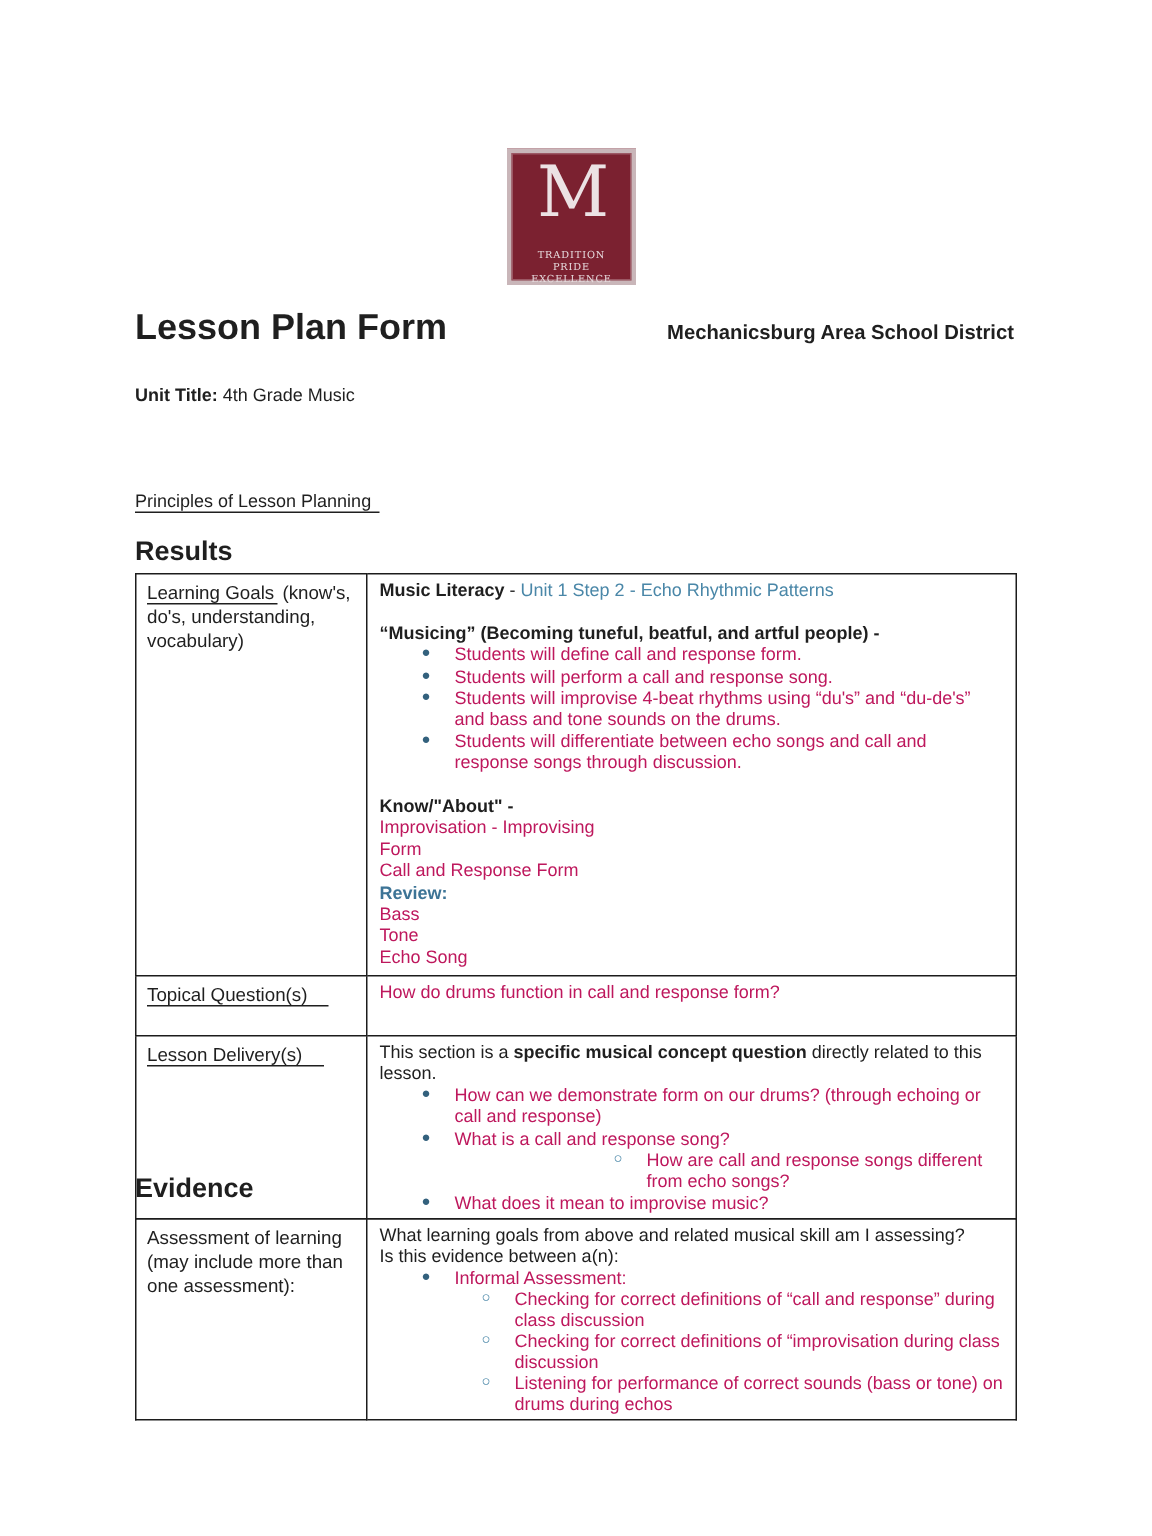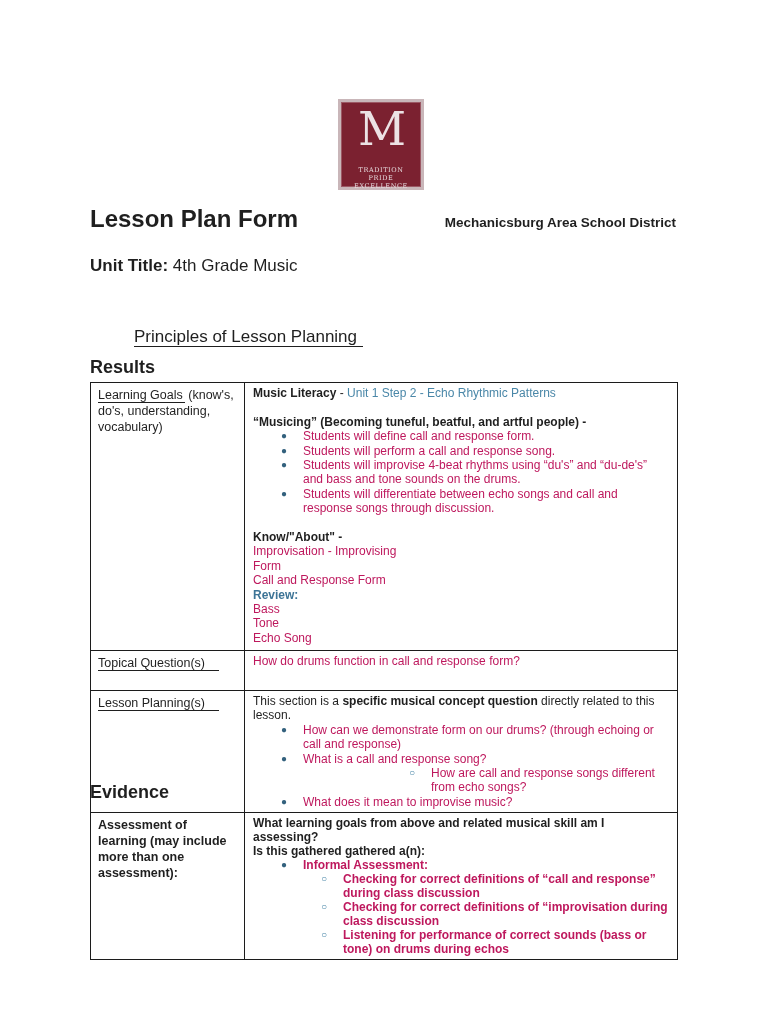--- a/index.html
+++ b/index.html
@@ -23,42 +23,42 @@
     font-family:"DejaVu Serif", serif;color:#e6dadd;font-size:6.5px;line-height:8px;letter-spacing:0.6px;
   }
   
   .header-row{
     position:absolute;left:90px;right:92px;top:205px;
     display:flex;justify-content:space-between;align-items:baseline;text-align:right;
   }
   .doc-title{font-size:24px;font-weight:bold;letter-spacing:0;}
   .district{font-size:13.5px;font-weight:bold;}
   
-  .meta-row{position:absolute;left:90px;right:92px;font-size:17px;}
+  .meta-row{position:absolute;left:90px;right:92px;font-size:12px;}
   .row-unit{top:256px;}
   .row-day{top:292px;}
-  .row-link{top:327px;margin-left:44px;}
+  .row-link{top:327px;}
   .flabel{font-weight:bold;}
   .fvalue{font-weight:normal;}
   .delivery-group{position:absolute;left:321px;top:0;white-space:nowrap;}
   .uline-link{
     color:#1f1f1f;text-decoration:none;border-bottom:1px solid #1f1f1f;padding-right:6px;
   }
   
   .section-heading{
     position:absolute;left:90px;font-size:18px;font-weight:bold;
   }
   .h-results{top:357px;}
   .h-evidence{top:782px;text-align:center;}
   
   .doc-table{
     position:absolute;left:90px;width:588px;border-collapse:collapse;table-layout:fixed;
   }
   .t-results{top:382px;}
-  .t-evidence{top:812px;font-weight:bold;}
+  .t-evidence{top:812px;}
   .doc-table td{
     border:1.5px solid #1c1c1c;vertical-align:top;
   }
   .label-cell{
     width:140px;padding:4px 6px 4px 7px;font-size:12.5px;line-height:16px;
   }
   .label-underline{border-bottom:1px solid #1f1f1f;padding-right:14px;}
   .content-cell{
     padding:3px 8px 3px 8px;font-size:12px;line-height:14.4px;
   }
@@ -152,21 +152,21 @@
     <tr>
       <td class="label-cell" style="height:31px;">
         <span class="label-underline">Topical Question(s)</span>
       </td>
       <td class="content-cell">
         <div class="line blue">How do drums function in call and response form?</div>
       </td>
     </tr>
     <tr>
       <td class="label-cell" style="height:93px;">
-        <span class="label-underline">Lesson Planning(s)</span>
+        <span class="label-underline">Lesson Delivery(s)</span>
       </td>
       <td class="content-cell">
         <div class="line">
           <span>This section is a </span><span class="bold">specific musical concept question</span><span> directly related to this lesson.</span>
         </div>
         <div class="bullet ind-1">
           <span class="marker">●</span>
           <span class="btext blue">How can we demonstrate form on our drums? (through echoing or call and response)</span>
         </div>
         <div class="bullet ind-1">
@@ -189,21 +189,21 @@
   <div class="section-heading h-evidence">Evidence</div>
 
   <table class="doc-table t-evidence">
     <tbody>
         <tr>
       <td class="label-cell" style="height:125px;">
         <span>Assessment of learning (may include more than one assessment):</span>
       </td>
       <td class="content-cell">
         <div class="line">What learning goals from above and related musical skill am I assessing?</div>
-        <div class="line">Is this gathered gathered a(n):</div>
+        <div class="line">Is this evidence between a(n):</div>
         <div class="bullet ind-1">
           <span class="marker">●</span>
           <span class="btext blue">Informal Assessment:</span>
         </div>
         <div class="bullet ind-2">
           <span class="marker hollow">○</span>
           <span class="btext blue">Checking for correct definitions of “call and response” during class discussion</span>
         </div>
         <div class="bullet ind-2">
           <span class="marker hollow">○</span>

